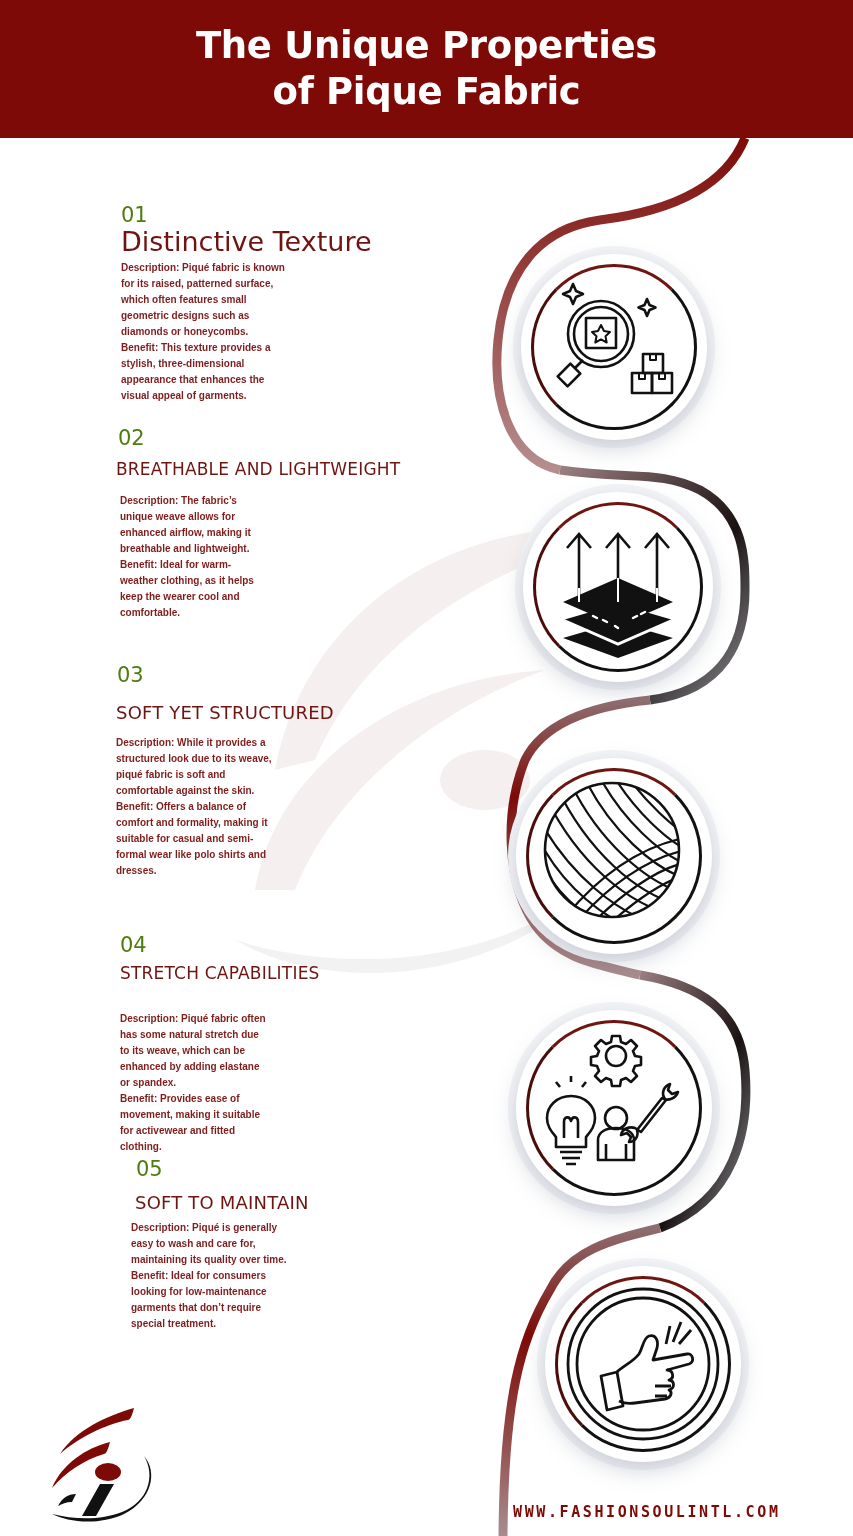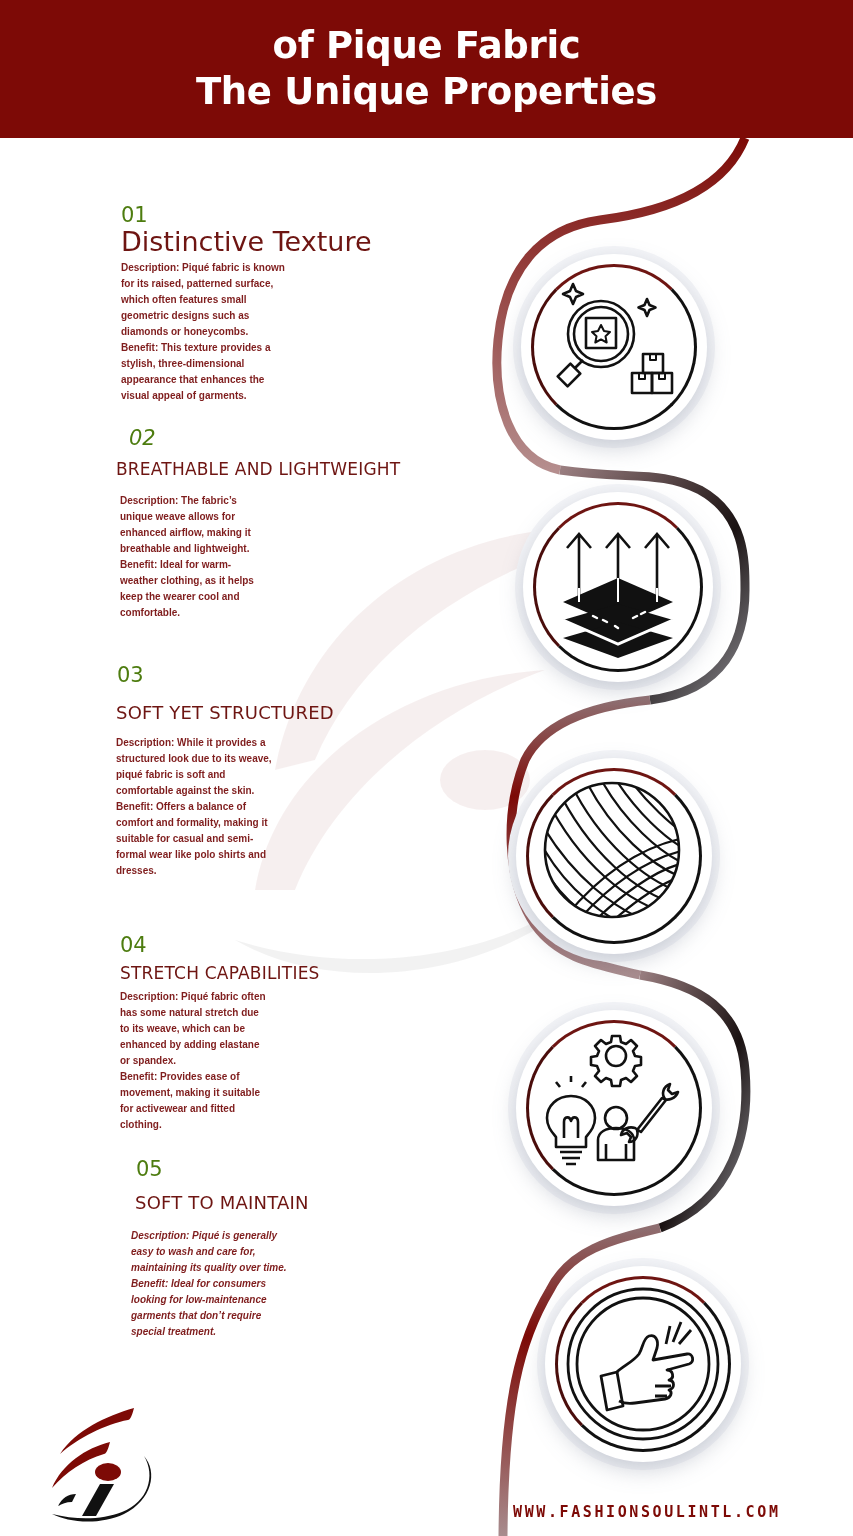--- a/index.html
+++ b/index.html
@@ -17,22 +17,22 @@
   .bubble { position: absolute; border-radius: 50%; background: #fff; box-shadow: 0 8px 22px rgba(120,130,150,0.35), 0 0 0 8px #f4f5f8; }
   .bubble .ring { position: absolute; left: 10px; top: 10px; right: 10px; bottom: 10px; border-radius: 50%; border: 3px solid #111; border-top-color: #6e1512; border-left-color: #4a0d0b; }
   .bubble svg { position: absolute; left: 0; top: 0; }
   .footer-url { position: absolute; left: 513px; top: 1503px; font-family: "DejaVu Sans Mono", monospace; font-weight: bold; font-size: 15px; letter-spacing: 2.6px; color: #7d0a06; }
   .logo { position: absolute; left: 48px; top: 1402px; width: 110px; height: 124px; }
 </style>
 </head>
 <body>
 
 <div class="header">
+  <div class="t">The Unique Properties</div>
   <div class="t">of Pique Fabric</div>
-  <div class="t">The Unique Properties</div>
 </div>
 
 <svg class="watermark" viewBox="0 0 440 520">
   <path d="M60 300 C 90 140, 240 40, 420 60 C 280 90, 150 170, 100 290 Z" fill="#7d0a06"></path>
   <path d="M40 420 C 60 300, 180 210, 330 200 C 220 240, 120 320, 80 420 Z" fill="#7d0a06"></path>
   <ellipse cx="270" cy="310" rx="45" ry="30" fill="#7d0a06"></ellipse>
   <path d="M20 470 C 140 540, 360 500, 430 340 C 380 470, 180 520, 20 470 Z" fill="#333"></path>
 </svg>
 
 <svg class="curve" viewBox="0 0 853 1536">
@@ -72,21 +72,21 @@
 which often features small
 geometric designs such as
 diamonds or honeycombs.
 Benefit: This texture provides a
 stylish, three-dimensional
 appearance that enhances the
 visual appeal of garments.</div>
 </div>
 
 <div class="section" style="left:116px; top:425px; width:340px;">
-  <div class="num" style="margin-left:13px;font-style:italic;">02</div>
+  <div class="num" style="margin-left:2px;">02</div>
   <div class="title caps" style="margin-top:4px;">BREATHABLE AND LIGHTWEIGHT</div>
   <div class="desc" style="margin-top:10px; margin-left:4px;">Description: The fabric’s
 unique weave allows for
 enhanced airflow, making it
 breathable and lightweight.
 Benefit: Ideal for warm-
 weather clothing, as it helps
 keep the wearer cool and
 comfortable.</div>
 </div>
@@ -101,35 +101,35 @@
 Benefit: Offers a balance of
 comfort and formality, making it
 suitable for casual and semi-
 formal wear like polo shirts and
 dresses.</div>
 </div>
 
 <div class="section" style="left:120px; top:932px; width:300px;">
   <div class="num">04</div>
   <div class="title caps" style="margin-top:1px;">STRETCH CAPABILITIES</div>
-  <div class="desc" style="margin-top:2px;">Description: Piqué fabric often
+  <div class="desc" style="margin-top:24px;">Description: Piqué fabric often
 has some natural stretch due
 to its weave, which can be
 enhanced by adding elastane
 or spandex.
 Benefit: Provides ease of
 movement, making it suitable
 for activewear and fitted
 clothing.</div>
 </div>
 
 <div class="section" style="left:131px; top:1156px; width:320px;">
   <div class="num" style="margin-left:5px;">05</div>
   <div class="title caps" style="margin-top:7px; margin-left:4px; font-size:18px;">SOFT TO MAINTAIN</div>
-  <div class="desc" style="margin-top:11px;font-style:italic;">Description: Piqué is generally
+  <div class="desc" style="margin-top:3px;">Description: Piqué is generally
 easy to wash and care for,
 maintaining its quality over time.
 Benefit: Ideal for consumers
 looking for low-maintenance
 garments that don’t require
 special treatment.</div>
 </div>
 
 <div class="bubble" style="left:521px; top:254px; width:186px; height:186px;">
   <div class="ring"></div>

